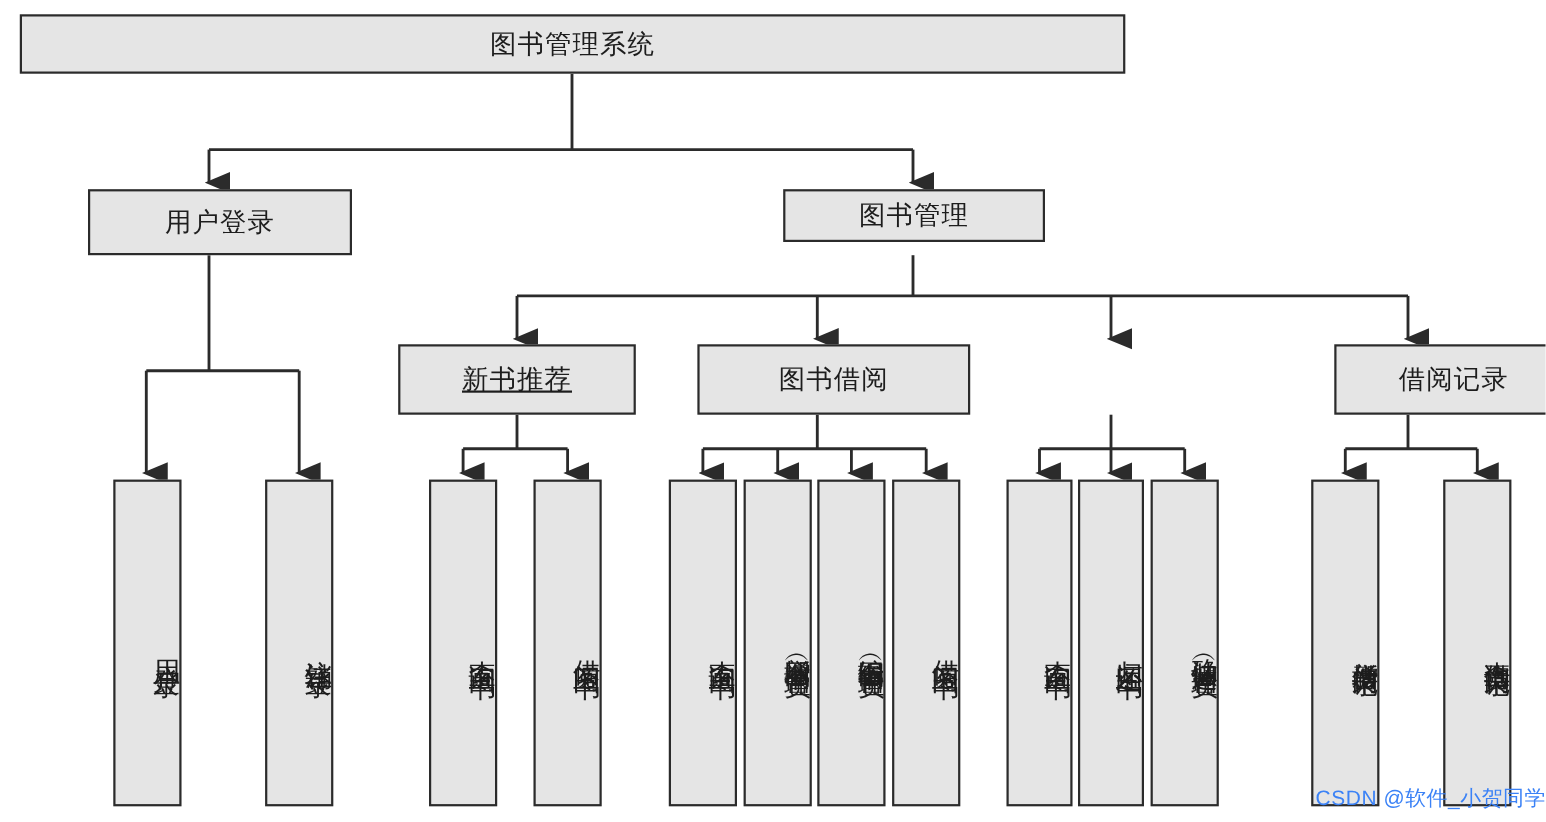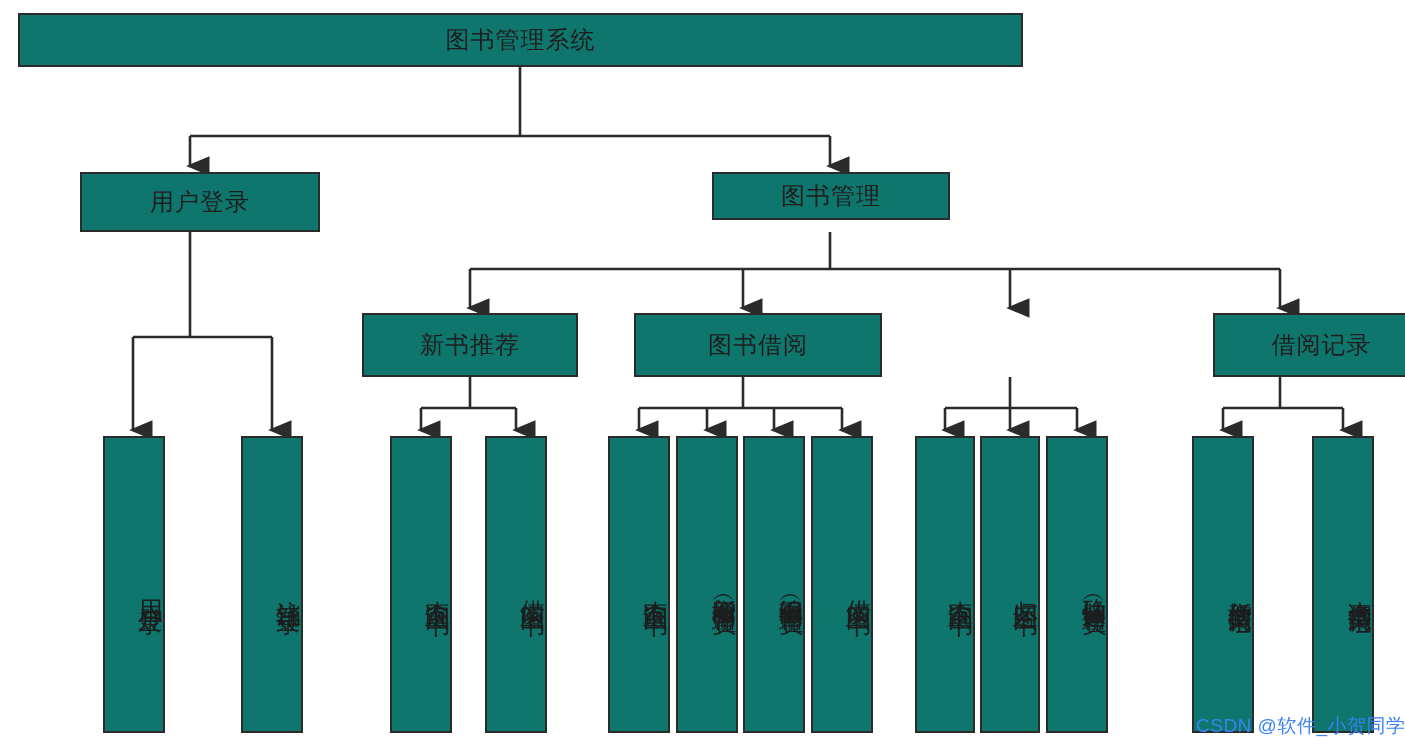--- a/index.html
+++ b/index.html
@@ -10,21 +10,21 @@
     overflow:hidden;
     position:relative;
   }
   #stage { position:absolute; left:0; top:0; width:1405px; height:747px; }
   svg.edges { position:absolute; left:0; top:0; width:1405px; height:747px; pointer-events:none; }
 
   .node {
     position:absolute;
     box-sizing:border-box;
     border:2.5px solid #2b2b2b;
-    background:#0f766e;
+    background:#e5e5e5;
     display:flex;
     align-items:center;
     justify-content:center;
     color:#1d1d1d;
   }
   .node.h {
     font-size:24px;
     letter-spacing:1px;
   }
   .node.v {
@@ -108,21 +108,21 @@
     <span class="lbl">图书管理系统</span>
   </div>
 
   <div class="node h" style="left:80px; top:172px; width:240px; height:60px;">
     <span class="lbl">用户登录</span>
   </div>
   <div class="node h" style="left:712px; top:172px; width:238px; height:48px;">
     <span class="lbl">图书管理</span>
   </div>
 
-  <div class="node h" style="left:362px; top:313px; width:216px; height:64px;">
+  <div class="node h" style="left:362px; top:313px; width:216px; height:64px;text-decoration:underline;">
     <span class="lbl">新书推荐</span>
   </div>
   <div class="node h" style="left:634px; top:313px; width:248px; height:64px;">
     <span class="lbl">图书借阅</span>
   </div>
   <div class="node h" style="left:1172px; top:313px; width:217px; height:64px;margin-left:41px;">
     <span class="lbl">借阅记录</span>
   </div>
 
   <div class="node v" style="left:103px; top:436px; width:62px; height:297px;">

